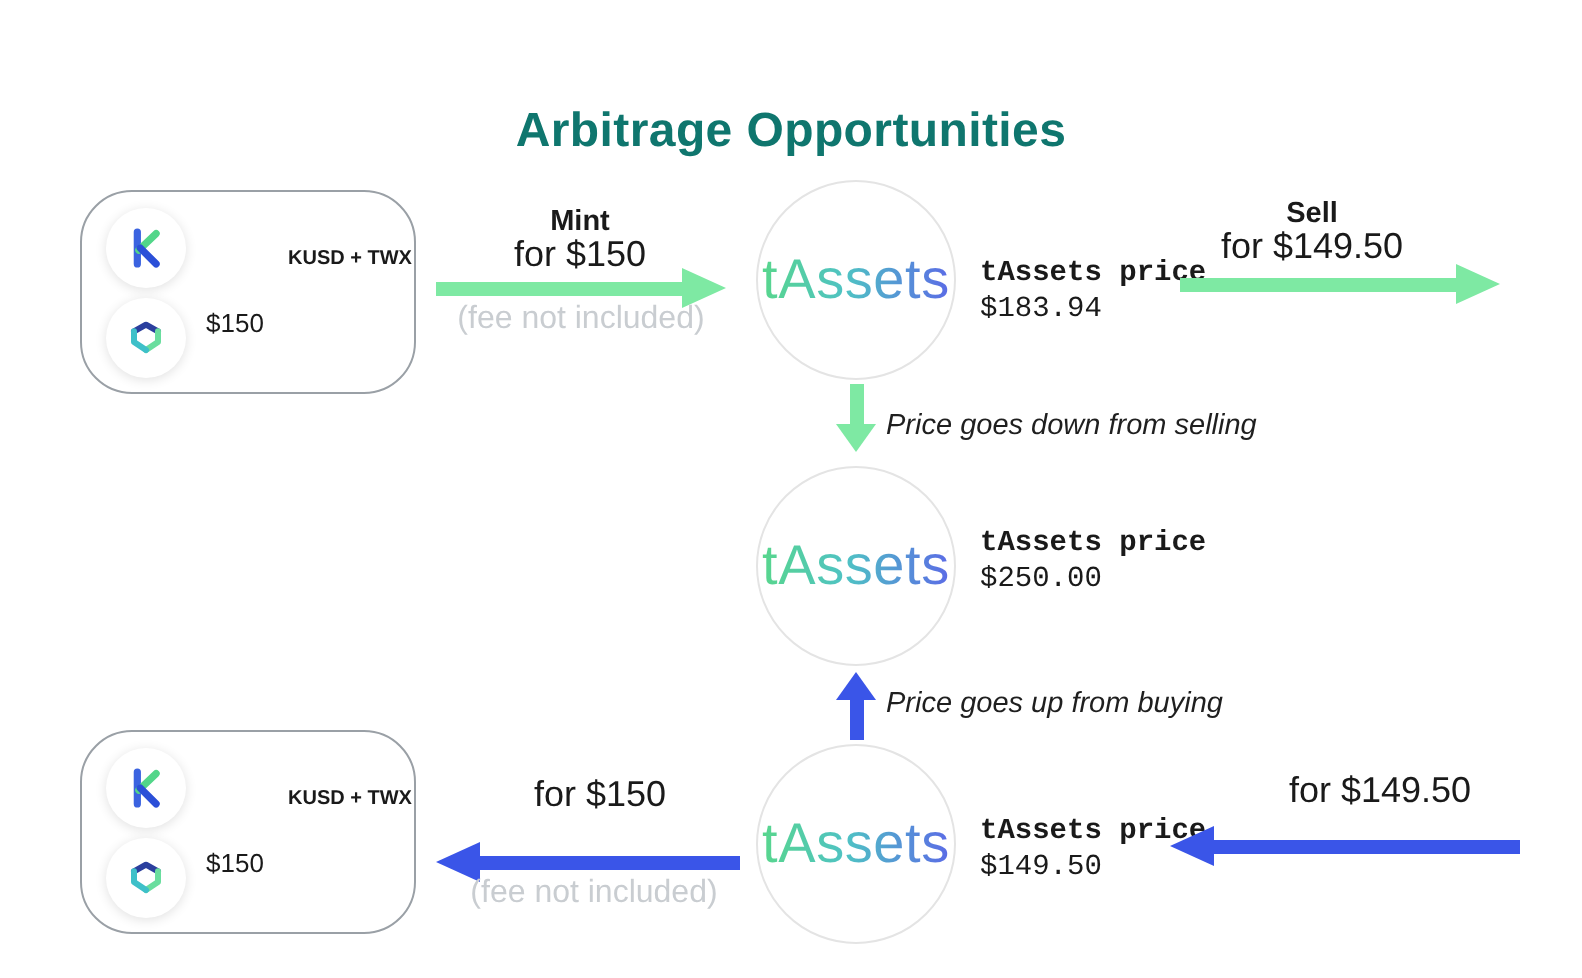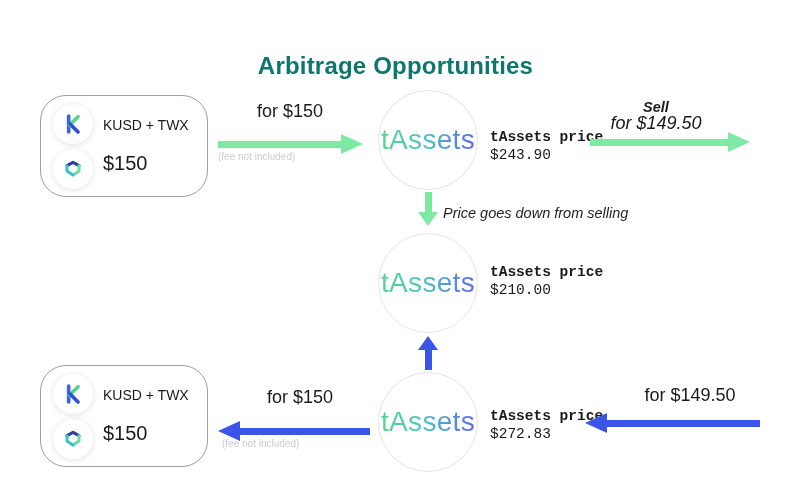--- a/index.html
+++ b/index.html
@@ -12,22 +12,22 @@
 
   
   .wallet { position:absolute; left:40px; width:168px; height:102px; background:#ffffff;
             border:1.5px solid #9aa0a6; border-radius:26px; display:flex; align-items:center;
             padding-left:12px; gap:10px; }
   .wallet.top { top:95px; }
   .wallet.bottom { top:365px; }
   .icon-col { display:flex; flex-direction:column; gap:5px; align-items:center; }
   .icon-circle { width:40px; height:40px; border-radius:50%; background:#ffffff;
                  box-shadow:0 1px 6px rgba(0,0,0,.12); display:flex; align-items:center; justify-content:center; }
-  .wallet-text .asset { font-size:14px; font-weight:400; }
-  .wallet-text .value { font-size:20px; margin-top:19px; }
+  .wallet-text .asset { font-size:10px; font-weight:700;margin-left:41px; }
+  .wallet-text .value { font-size:13px; margin-top:19px; }
 
   
   .node { position:absolute; width:100px; height:100px; border-radius:50%; background:#ffffff;
           border:1.5px solid #e4e4e4; display:flex; align-items:center; justify-content:center; }
   .node.n-top { left:378px; top:90px; }
   .node.n-mid { left:378px; top:233px; }
   .node.n-bot { left:378px; top:372px; }
   .tassets-label { font-size:28px; letter-spacing:.3px; color:#56a9c9; }
   @supports (-webkit-background-clip: text) {
     .tassets-label { background:linear-gradient(90deg,#58d68d 0%,#4fc2c4 45%,#5b6be6 100%);
@@ -64,24 +64,24 @@
   .varrow.blue .vbar { background:#3a55e8; }
   .varrow.blue .head-u { border-bottom:14px solid #3a55e8; }
   .a-down { left:418px; top:192px; height:34px; }
   .a-up { left:418px; top:336px; height:34px; }
 
   
   .flow-label { position:absolute; text-align:center; line-height:16px; }
   .flow-label .action { font-size:14.5px; font-weight:700; }
   .flow-label .amount { font-size:18px; }
   .fl-mint { left:225px; top:103px; width:130px; }
-  .fl-sell { left:596px; top:99px; width:120px;font-style:italic; }
+  .fl-sell { left:596px; top:99px; width:120px; }
   .fl-redeem { left:240px; top:389px; width:120px; }
   .fl-buy { left:630px; top:387px; width:120px; }
-  .fee-note { position:absolute; text-align:left; font-size:10px; color:#c9cdd1; }
+  .fee-note { position:absolute; text-align:center; font-size:16px; color:#c9cdd1; }
   .fn-mint { left:218px; top:151px; width:145px; }
   .fn-redeem { left:222px; top:438px; width:150px; }
 
   .caption { position:absolute; font-size:14.5px; font-style:italic; color:#1f1f1f; }
   .cap-down { left:443px; top:205px;text-align:center; }
   .cap-up { left:443px; top:344px; }
 </style>
 </head>
 <body>
 
@@ -129,34 +129,35 @@
         </svg>
       </div>
     </div>
     <div class="wallet-text">
       <div class="asset">KUSD + TWX</div>
       <div class="value">$150</div>
     </div>
   </div>
 
   <div class="flow-label fl-mint">
+    <div class="action">Mint</div>
     <div class="amount">for $150</div>
   </div>
   <div class="harrow green a-mint">
     <div class="bar"></div>
       <div class="head-r"></div>
   </div>
   <div class="fee-note fn-mint">(fee not included)</div>
 
   <div class="node n-top">
     <span class="tassets-label">tAssets</span>
   </div>
   <div class="price-block pb-top">
     <div class="p-title">tAssets price</div>
-    <div class="p-value">$243.90</div>
+    <div class="p-value">$183.94</div>
   </div>
 
   <div class="flow-label fl-sell">
     <div class="action">Sell</div>
     <div class="amount">for $149.50</div>
   </div>
   <div class="harrow green a-sell">
     <div class="bar"></div>
       <div class="head-r"></div>
   </div>
@@ -165,34 +166,35 @@
     <div class="vbar"></div>
       <div class="head-d"></div>
   </div>
   <div class="caption cap-down">Price goes down from selling</div>
 
   <div class="node n-mid">
     <span class="tassets-label">tAssets</span>
   </div>
   <div class="price-block pb-mid">
     <div class="p-title">tAssets price</div>
-    <div class="p-value">$210.00</div>
+    <div class="p-value">$250.00</div>
   </div>
 
   <div class="varrow blue a-up">
     <div class="head-u"></div>
       <div class="vbar"></div>
   </div>
+  <div class="caption cap-up">Price goes up from buying</div>
 
   <div class="node n-bot">
     <span class="tassets-label">tAssets</span>
   </div>
   <div class="price-block pb-bot">
     <div class="p-title">tAssets price</div>
-    <div class="p-value">$272.83</div>
+    <div class="p-value">$149.50</div>
   </div>
 
   <div class="flow-label fl-redeem">
     <div class="amount">for $150</div>
   </div>
   <div class="harrow blue a-redeem">
     <div class="head-l"></div>
       <div class="bar"></div>
   </div>
   <div class="fee-note fn-redeem">(fee not included)</div>

